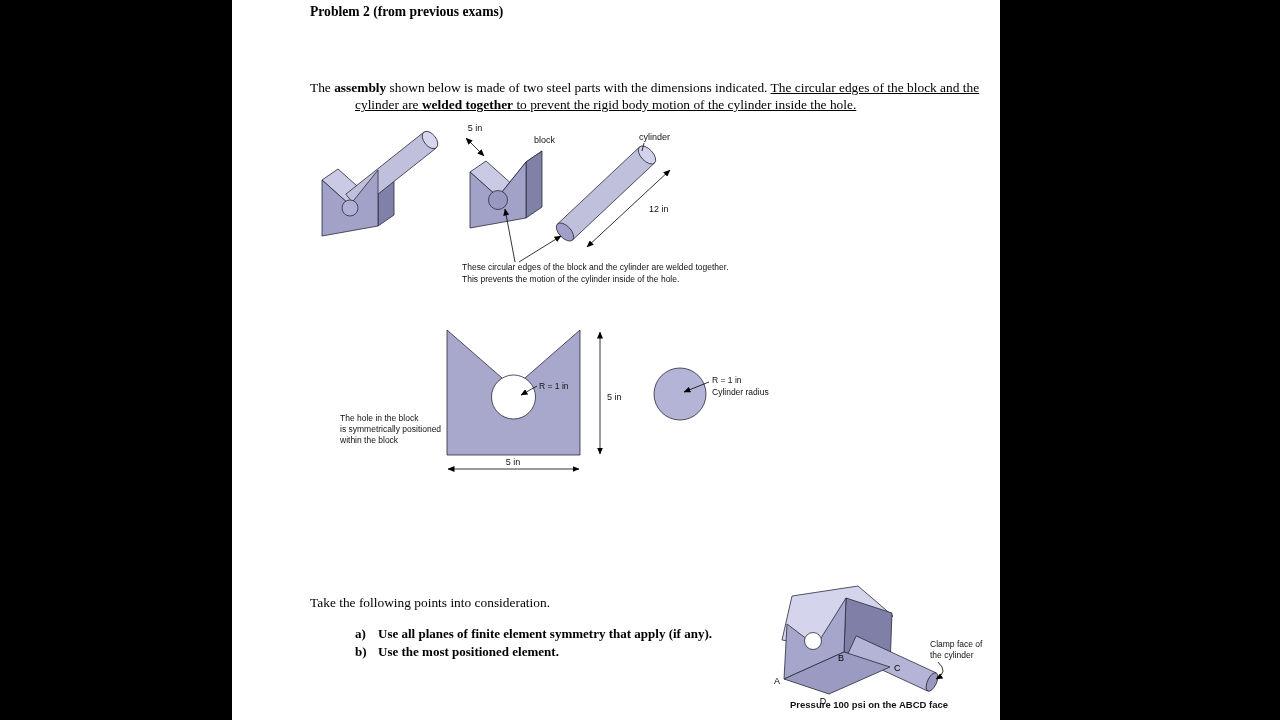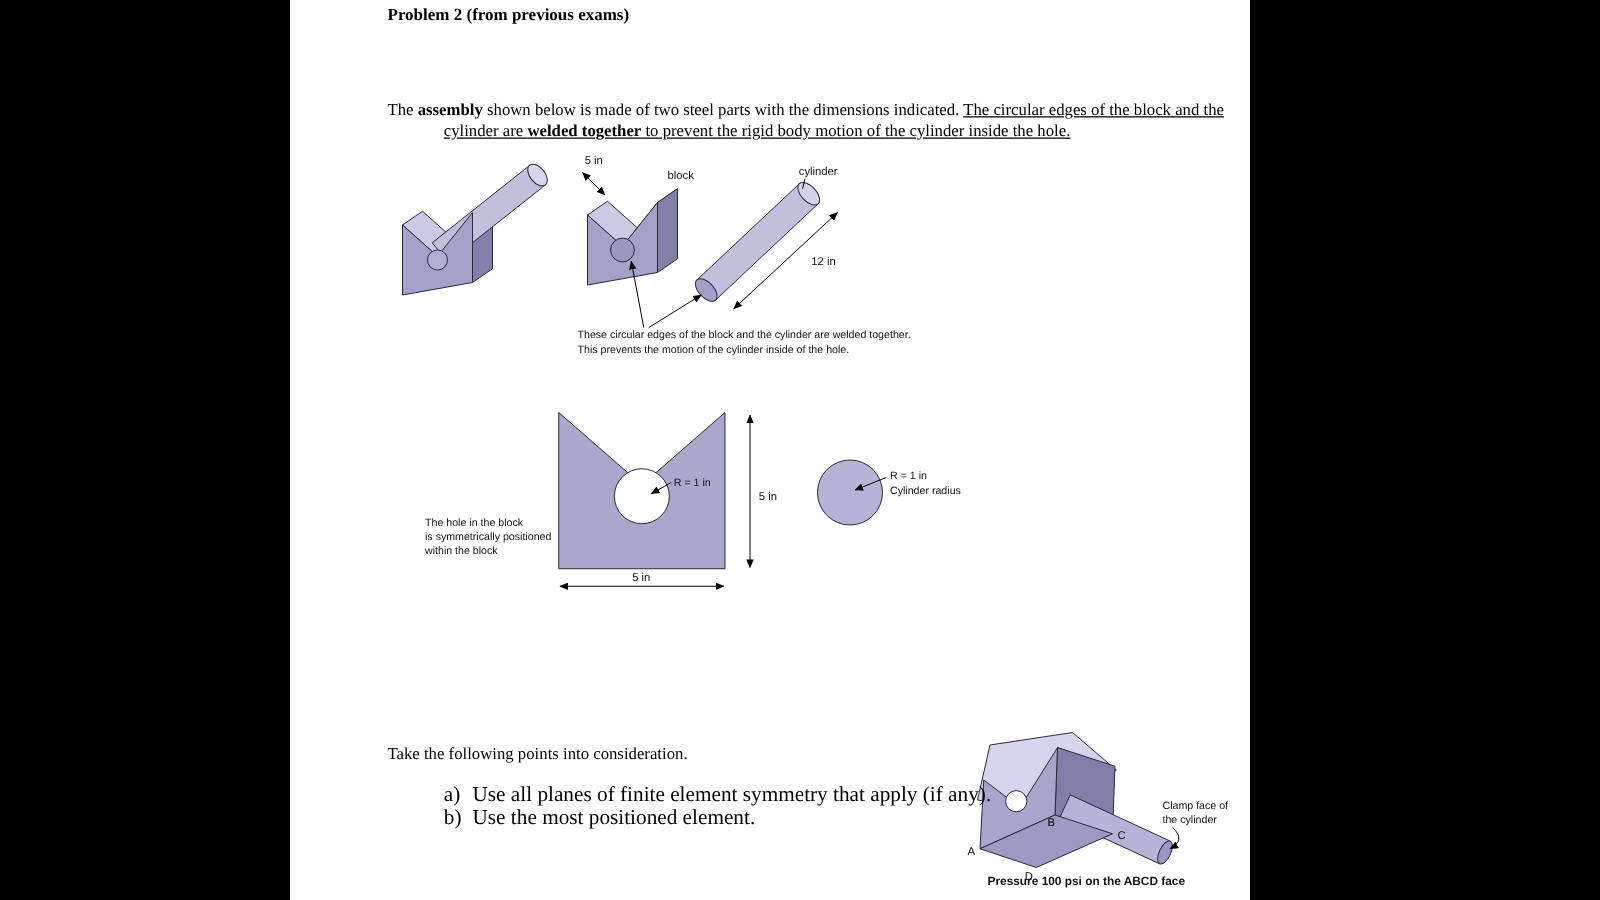--- a/index.html
+++ b/index.html
@@ -4,21 +4,21 @@
 <style>
   html,body{margin:0;padding:0;background:#000;}
   .stage{position:relative;width:1280px;height:720px;background:#000;margin:0 auto;overflow:hidden;
          font-family:"Liberation Serif",serif;}
   .page{position:absolute;left:232px;top:0;width:768px;height:720px;background:#fff;}
   .abs{position:absolute;color:#000;}
   .title{font-size:13.6px;font-weight:bold;}
   .para{font-size:13.4px;line-height:17px;}
   .hang{padding-left:45px;text-indent:-45px;margin-top:43px;}
   .ul{text-decoration:underline;}
-  .li{font-size:17px;font-weight:normal;}
+  .li{font-size:13px;font-weight:bold;}
   .li-label{display:inline-block;width:23px;text-indent:0;}
   .fig-layer{position:absolute;left:0;top:0;}
   .lbl{font-family:"Liberation Sans",sans-serif;font-size:9px;fill:#111;}
   .sm{font-family:"Liberation Sans",sans-serif;font-size:8.5px;fill:#111;}
   .cap3{font-family:"Liberation Sans",sans-serif;font-size:9.5px;font-weight:bold;fill:#111;}
   .corner{font-family:"Liberation Sans",sans-serif;font-size:9px;fill:#000;}
   .edge{stroke:#2a2a3a;stroke-width:0.8;}
   .dim{stroke:#000;stroke-width:0.8;fill:none;}
 </style>
 </head>

